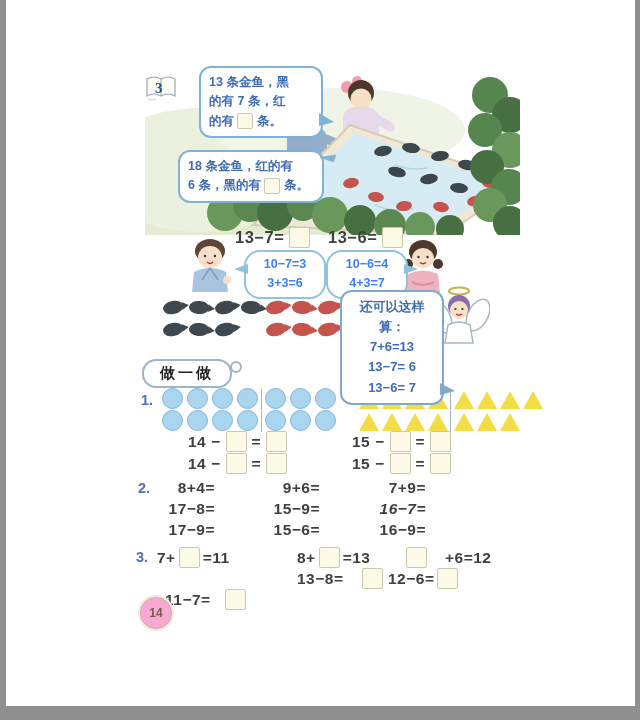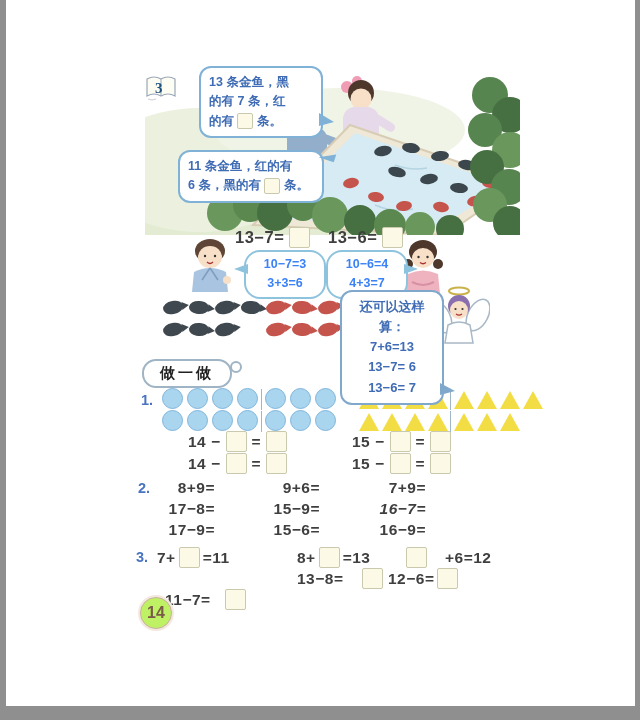--- a/index.html
+++ b/index.html
@@ -52,23 +52,23 @@
 
   
   .dobadge{position:absolute;left:142px;top:359px;width:86px;height:25px;border:2px solid #9fb4c4;
            border-radius:14px;display:flex;align-items:center;justify-content:center;
            font-size:15px;font-weight:bold;color:#222;letter-spacing:3px;background:#fff;}
   .dobadge::after{content:"";position:absolute;right:-12px;top:0px;width:8px;height:8px;
            border:2px solid #9fb4c4;border-radius:50%;background:#fff;}
 
   
   .pagebadge{position:absolute;left:140px;top:597px;width:30px;height:30px;border-radius:50%;
-             background:#bef264;border:1px solid #cbb0a2;box-shadow:0 0 0 2px #f3e8e0;
+             background:#f9a8d4;border:1px solid #cbb0a2;box-shadow:0 0 0 2px #f3e8e0;
              display:flex;align-items:center;justify-content:center;
-             color:#7a5a4a;font-size:16px;font-weight:bold;}
+             color:#7a5a4a;font-size:12px;font-weight:bold;}
 
   
   .bookbadge{position:absolute;left:144px;top:72px;width:34px;height:34px;}
 </style>
 </head>
 <body>
 
 <div class="stage">
 
   <div class="strip left"></div>
@@ -154,21 +154,21 @@
   </svg>
 
   <div class="bubble" style="left:199px;top:66px;width:104px;">
     <div>13 条金鱼，黑</div>
     <div>的有 7 条，红</div>
     <div><span>的有 </span><span class="abox small"></span><span> 条。</span></div>
     <div class="tail" style="right:-13px;bottom:10px;border-width:9px 0 4px 15px;border-color:transparent transparent transparent #7fb2d6;"></div>
   </div>
 
   <div class="bubble" style="left:178px;top:150px;width:126px;">
-    <div>11 条金鱼，红的有</div>
+    <div>18 条金鱼，红的有</div>
     <div><span>6 条，黑的有 </span><span class="abox small"></span><span> 条。</span></div>
     <div class="tail" style="right:-14px;top:-4px;border-width:4px 0 8px 16px;border-color:transparent transparent #7fb2d6 transparent;transform:rotate(18deg);"></div>
   </div>
 
   <div class="eq big" style="left:235px;top:227px;">
     <span>13−7=</span>
       <span class="abox"></span>
   </div>
   <div class="eq big" style="left:328px;top:227px;">
     <span>13−6=</span>
@@ -322,21 +322,21 @@
       <span class="abox"></span>
   </div>
   <div class="eq" style="left:352px;top:453px;">
     <span>15 −</span>
       <span class="abox"></span>
       <span>=</span>
       <span class="abox"></span>
   </div>
 
   <div class="num" style="left:138px;top:480px;">2.</div>
-  <div class="eqcell" style="left:145px;top:479px;">8+9=</div>
+  <div class="eqcell" style="left:145px;top:479px;">8+4=</div>
   <div class="eqcell" style="left:250px;top:479px;">9+6=</div>
   <div class="eqcell" style="left:356px;top:479px;">7+9=</div>
   <div class="eqcell" style="left:145px;top:500px;">17−8=</div>
   <div class="eqcell" style="left:250px;top:500px;">15−9=</div>
   <div class="eqcell" style="left:356px;top:500px;font-style:italic;">16−7=</div>
   <div class="eqcell" style="left:145px;top:521px;">17−9=</div>
   <div class="eqcell" style="left:250px;top:521px;">15−6=</div>
   <div class="eqcell" style="left:356px;top:521px;">16−9=</div>
 
   <div class="num" style="left:136px;top:549px;">3.</div>

